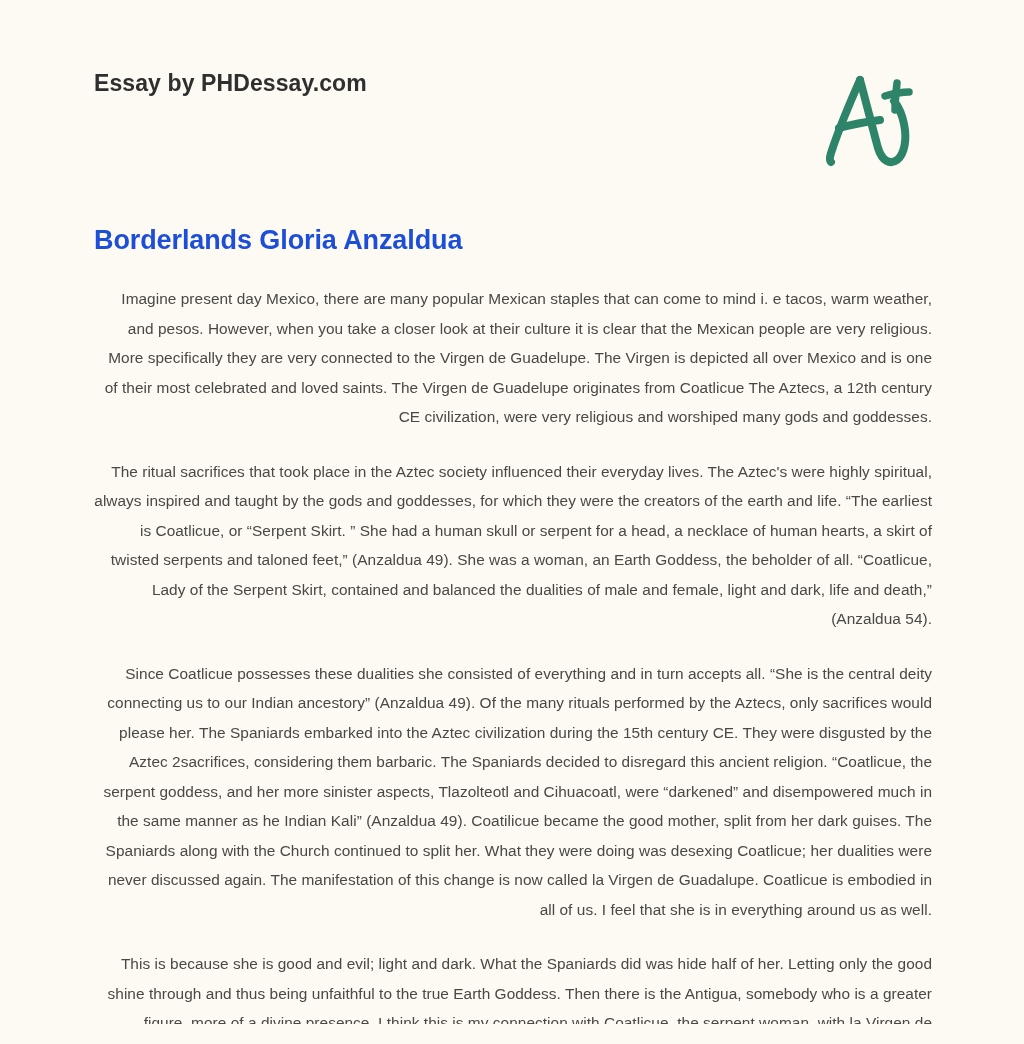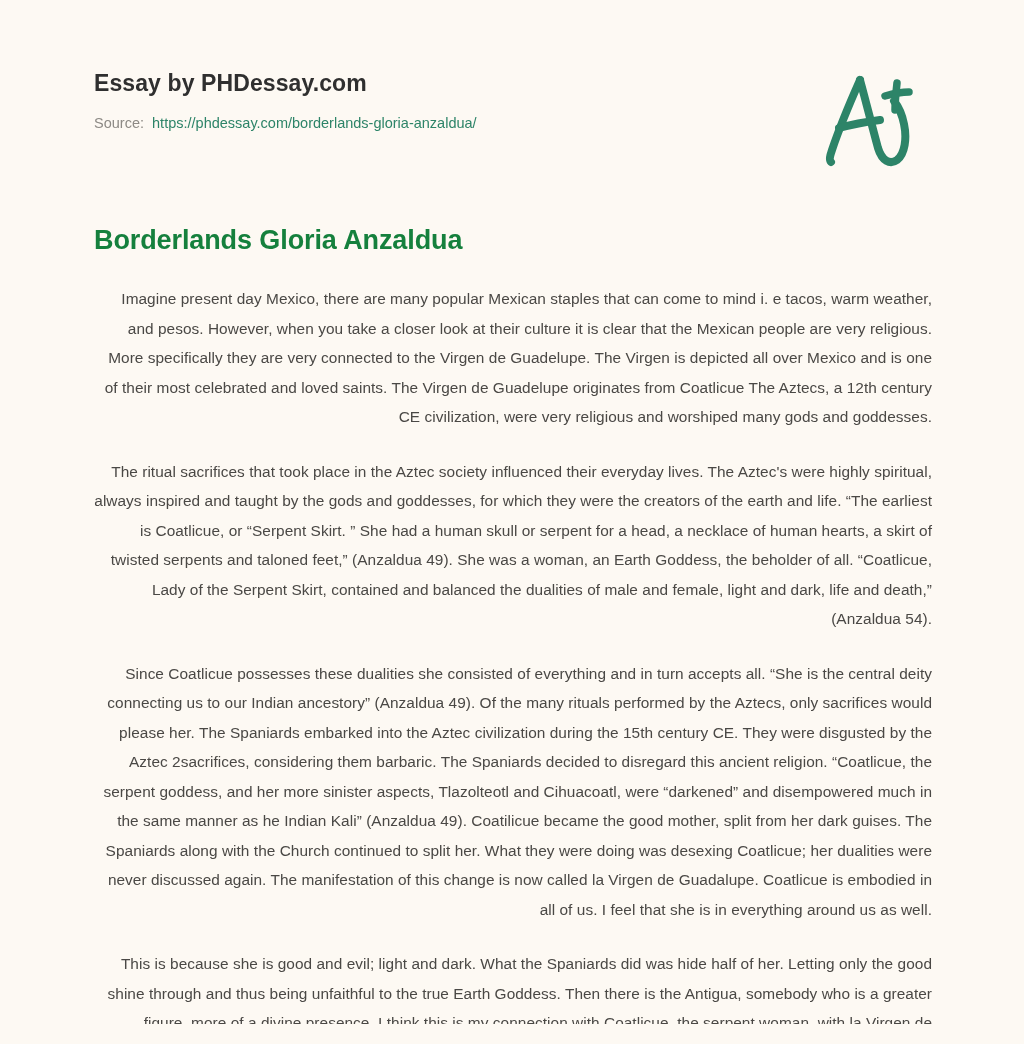--- a/index.html
+++ b/index.html
@@ -81,21 +81,21 @@
     position: absolute;
     left: 94px;
     top: 222px;
     width: 838px;
   }
 
   .article-title {
     margin: 0;
     font-size: 27px;
     font-weight: bold;
-    color: #15803d;
+    color: #1d4ed8;
     letter-spacing: -0.1px;
     line-height: 36px;
   }
 
   .body-copy {
     margin-top: 26px;
   }
 
   .body-copy p {
     margin: 0 0 25px 0;
@@ -123,24 +123,20 @@
 </head>
 <body>
 
 <div class="page">
 
   <div class="header">
 
     <div class="brand-block">
       <div class="brand-title">Essay by PHDessay.com</div>
 
-      <div class="source-line">
-        <span class="source-label">Source:</span>
-        <span>&nbsp;</span><a class="source-url" href="#">https://phdessay.com/borderlands-gloria-anzaldua/</a>
-      </div>
     </div>
 
     <div class="logo">
       <svg width="110" height="100" viewBox="0 0 110 100" aria-hidden="true">
         <g fill="none" stroke="#2d8468" stroke-linecap="round" stroke-linejoin="round">
 
           <path d="M48 12 C40 30, 28 58, 20 82 C18 88, 17 92, 19 94" stroke-width="8"></path>
 
           <path d="M48 12 C53 30, 60 58, 66 80 C70 93, 78 97, 85 92 C93 86, 95 70, 92 56 C90 46, 86 38, 82 33" stroke-width="8"></path>
 

